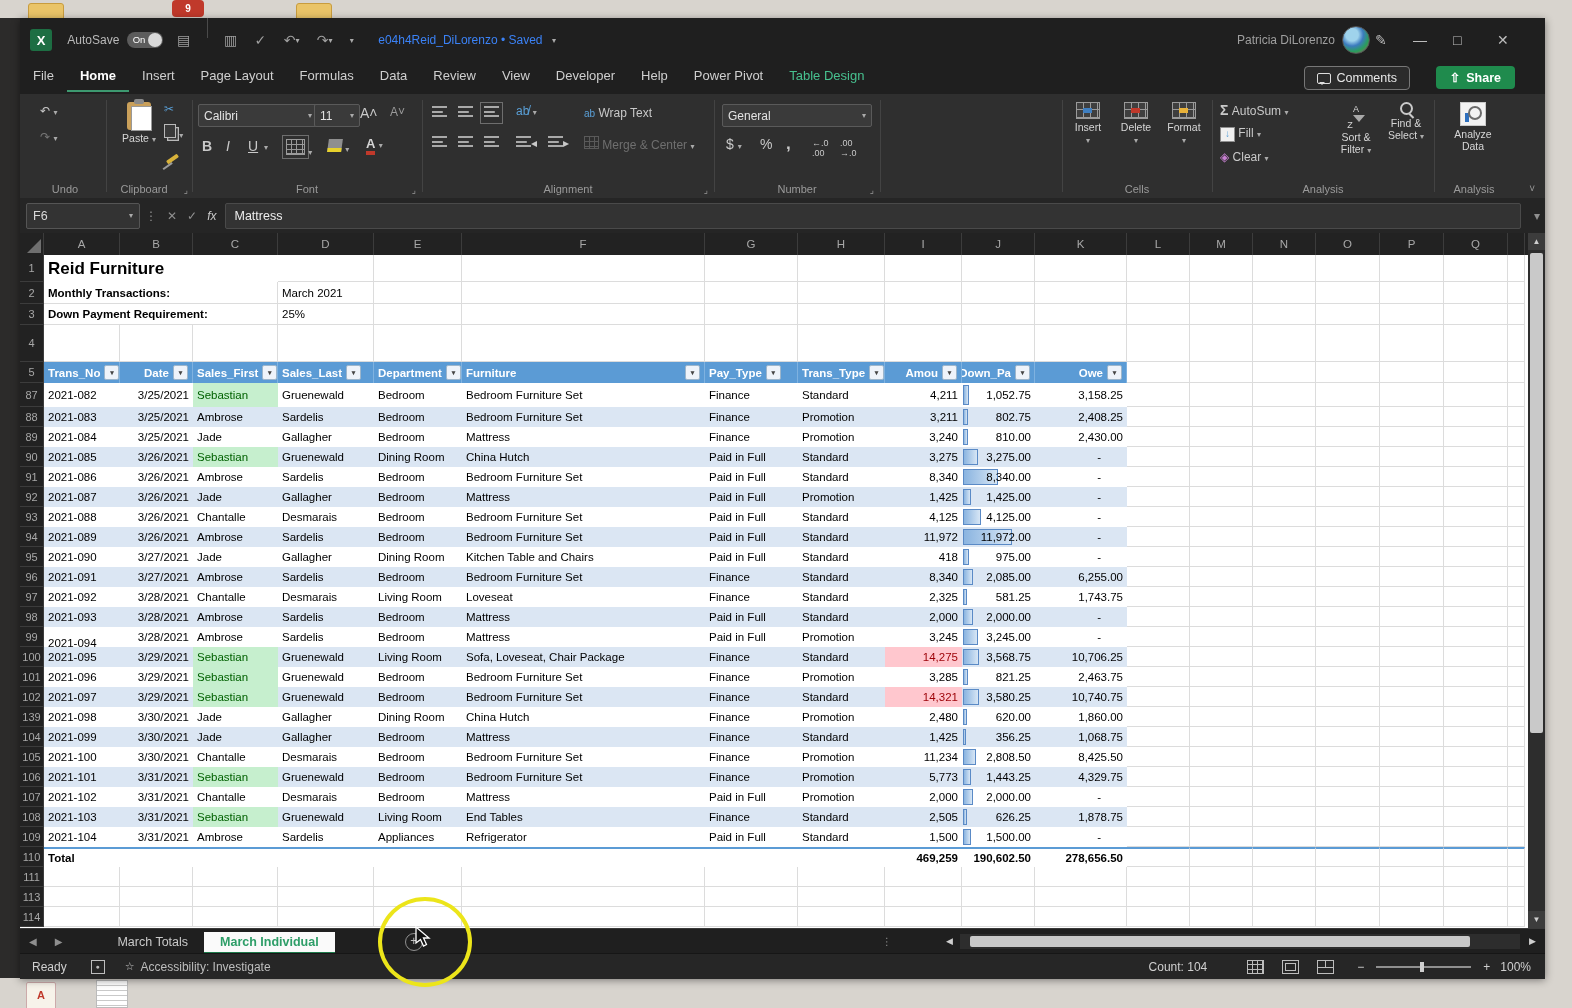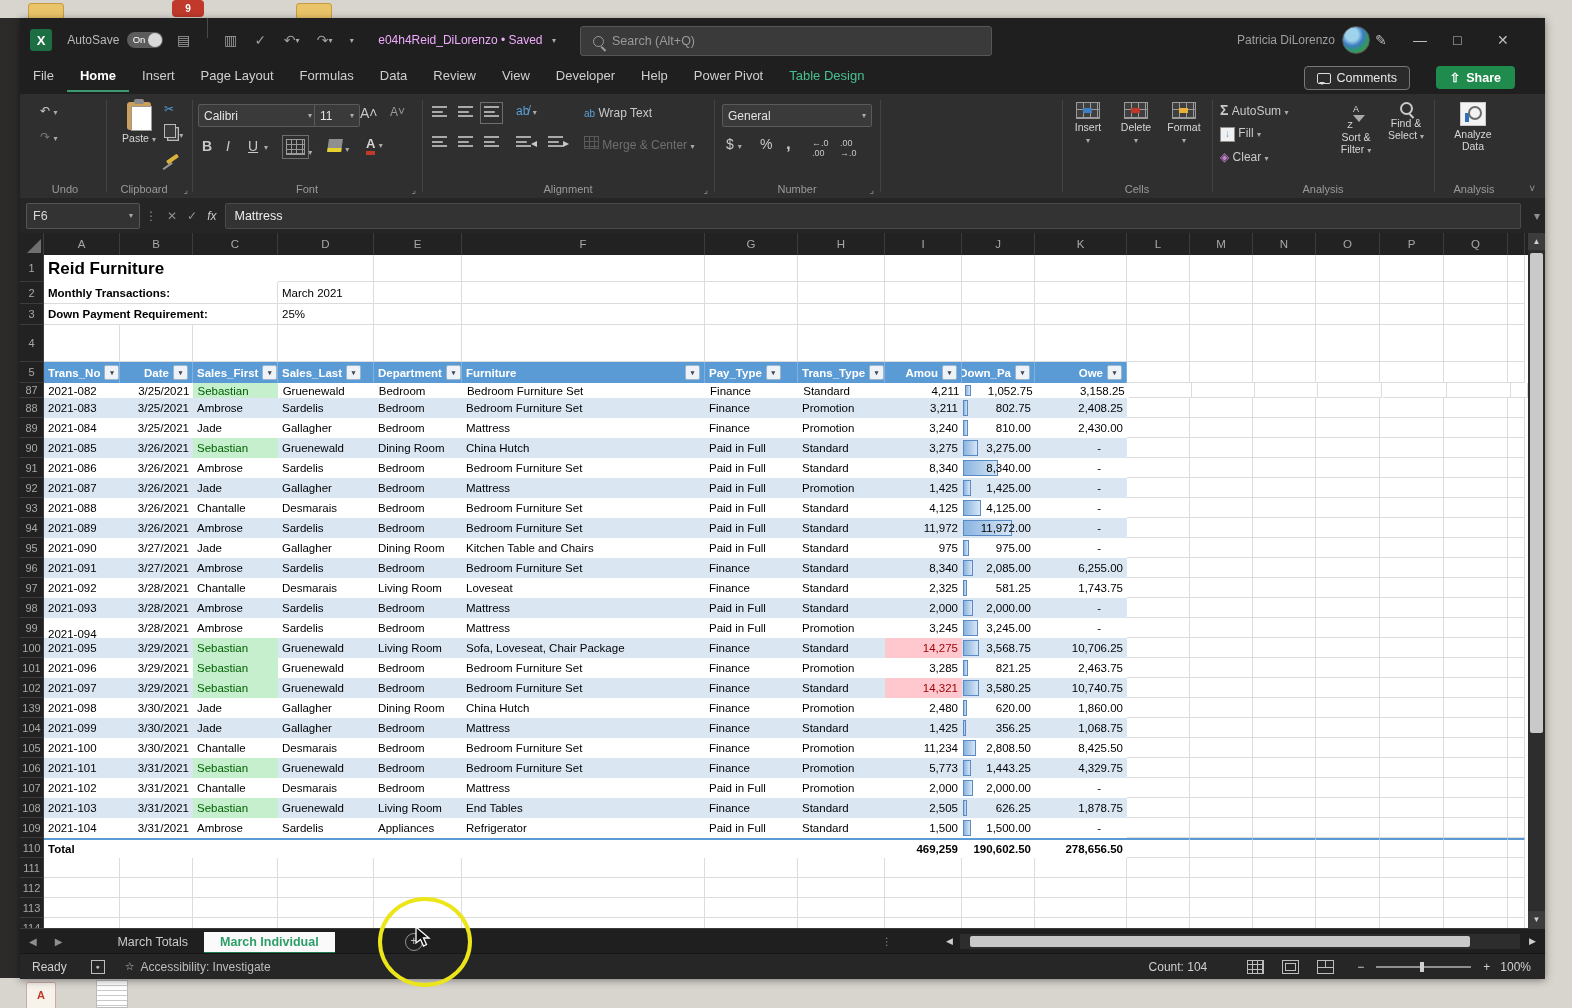--- a/index.html
+++ b/index.html
@@ -207,26 +207,22 @@
           <span class="knob"></span>
         </span>
     </span>
     <span class="tb-item qat-ic">▤</span>
     <span class="tb-item sep-v"></span>
     <span class="tb-item qat-ic">▥</span>
     <span class="tb-item qat-ic">✓</span>
     <span class="tb-item qat-ic">↶ <span class="dd8">▾</span></span>
     <span class="tb-item qat-ic">↷ <span class="dd8">▾</span></span>
     <span class="tb-item qat-ic dd8">▾</span>
-    <span class="tb-item" style="margin-left:14px;color:#f0abfc;">e04h4Reid_DiLorenzo • Saved</span>
+    <span class="tb-item" style="margin-left:14px;color:#3b82f6;">e04h4Reid_DiLorenzo • Saved</span>
     <span class="tb-item dd8" style="margin-left:6px;">▾</span>
-    <div class="abs" id="searchbox">
-      <span class="mag"></span>
-      <span>Search (Alt+Q)</span>
-    </div>
     <span class="tb-item abs" style="right:210px;color:#9f9f9f;">Patricia DiLorenzo</span>
     <span class="tb-item abs" style="right:175px;">
         <span class="avatar"></span>
       </span>
     <span class="tb-item abs winctl" style="right:136px;">✎</span>
     <span class="tb-item abs winctl" style="right:98px;">—</span>
     <span class="tb-item abs winctl" style="right:58px;">□</span>
     <span class="tb-item abs winctl" style="right:14px;">✕</span>
   </div>
 
@@ -509,21 +505,21 @@
             <span class="filt" style="margin-left: 4px;">▾</span>
           </div>
           <div class="cell gl" style="width: 63px;"></div>
           <div class="cell gl" style="width: 63px;"></div>
           <div class="cell gl" style="width: 63px;"></div>
           <div class="cell gl" style="width: 64px;"></div>
           <div class="cell gl" style="width: 64px;"></div>
           <div class="cell gl" style="width: 64px;"></div>
           <div class="cell gl" style="width: 17px;"></div>
         </div>
-        <div class="grow" style="height: 15px; justify-content: space-between;">
+        <div class="grow" style="height: 24px;">
           <div class="rh" style="width: 24px;">87</div>
           <div class="cell " style="width: 76px;">2021-082</div>
           <div class="cell  ar" style="width: 73px;">3/25/2021</div>
           <div class="cell  green" style="width: 85px;">Sebastian</div>
           <div class="cell " style="width: 96px;">Gruenewald</div>
           <div class="cell " style="width: 88px;">Bedroom</div>
           <div class="cell " style="width: 243px;">Bedroom Furniture Set</div>
           <div class="cell " style="width: 93px;">Finance</div>
           <div class="cell " style="width: 87px;">Standard</div>
           <div class="cell  ar" style="width: 77px;">4,211</div>
@@ -711,21 +707,21 @@
         <div class="grow" style="height: 20px;">
           <div class="rh" style="width: 24px;">95</div>
           <div class="cell " style="width: 76px;">2021-090</div>
           <div class="cell  ar" style="width: 73px;">3/27/2021</div>
           <div class="cell " style="width: 85px;">Jade</div>
           <div class="cell " style="width: 96px;">Gallagher</div>
           <div class="cell " style="width: 88px;">Dining Room</div>
           <div class="cell " style="width: 243px;">Kitchen Table and Chairs</div>
           <div class="cell " style="width: 93px;">Paid in Full</div>
           <div class="cell " style="width: 87px;">Standard</div>
-          <div class="cell  ar" style="width: 77px;">975</div>
+          <div class="cell  ar" style="width: 77px;">418</div>
           <div class="cell  ar downcell" style="width: 73px;">
             <div class="dbar" style="width: 5%;"></div>
             <span>975.00</span>
           </div>
           <div class="cell  ar dash" style="width: 92px;">-</div>
           <div class="cell gl" style="width: 63px;"></div>
           <div class="cell gl" style="width: 63px;"></div>
           <div class="cell gl" style="width: 63px;"></div>
           <div class="cell gl" style="width: 64px;"></div>
           <div class="cell gl" style="width: 64px;"></div>
@@ -1084,41 +1080,20 @@
           <div class="cell gl" style="width: 63px;"></div>
           <div class="cell gl" style="width: 63px;"></div>
           <div class="cell gl" style="width: 63px;"></div>
           <div class="cell gl" style="width: 64px;"></div>
           <div class="cell gl" style="width: 64px;"></div>
           <div class="cell gl" style="width: 64px;"></div>
           <div class="cell gl" style="width: 17px;"></div>
         </div>
         <div class="grow" style="height: 20px;">
           <div class="rh" style="width: 24px;">111</div>
-          <div class="cell gl" style="width: 76px;"></div>
-          <div class="cell gl" style="width: 73px;"></div>
-          <div class="cell gl" style="width: 85px;"></div>
-          <div class="cell gl" style="width: 96px;"></div>
-          <div class="cell gl" style="width: 88px;"></div>
-          <div class="cell gl" style="width: 243px;"></div>
-          <div class="cell gl" style="width: 93px;"></div>
-          <div class="cell gl" style="width: 87px;"></div>
-          <div class="cell gl" style="width: 77px;"></div>
-          <div class="cell gl" style="width: 73px;"></div>
-          <div class="cell gl" style="width: 92px;"></div>
-          <div class="cell gl" style="width: 63px;"></div>
-          <div class="cell gl" style="width: 63px;"></div>
-          <div class="cell gl" style="width: 63px;"></div>
-          <div class="cell gl" style="width: 64px;"></div>
-          <div class="cell gl" style="width: 64px;"></div>
-          <div class="cell gl" style="width: 64px;"></div>
-          <div class="cell gl" style="width: 17px;"></div>
-        </div>
-        <div class="grow" style="height: 20px;">
-          <div class="rh" style="width: 24px;">112</div>
           <div class="cell gl" style="width: 76px;"></div>
           <div class="cell gl" style="width: 73px;"></div>
           <div class="cell gl" style="width: 85px;"></div>
           <div class="cell gl" style="width: 96px;"></div>
           <div class="cell gl" style="width: 88px;"></div>
           <div class="cell gl" style="width: 243px;"></div>
           <div class="cell gl" style="width: 93px;"></div>
           <div class="cell gl" style="width: 87px;"></div>
           <div class="cell gl" style="width: 77px;"></div>
           <div class="cell gl" style="width: 73px;"></div>

